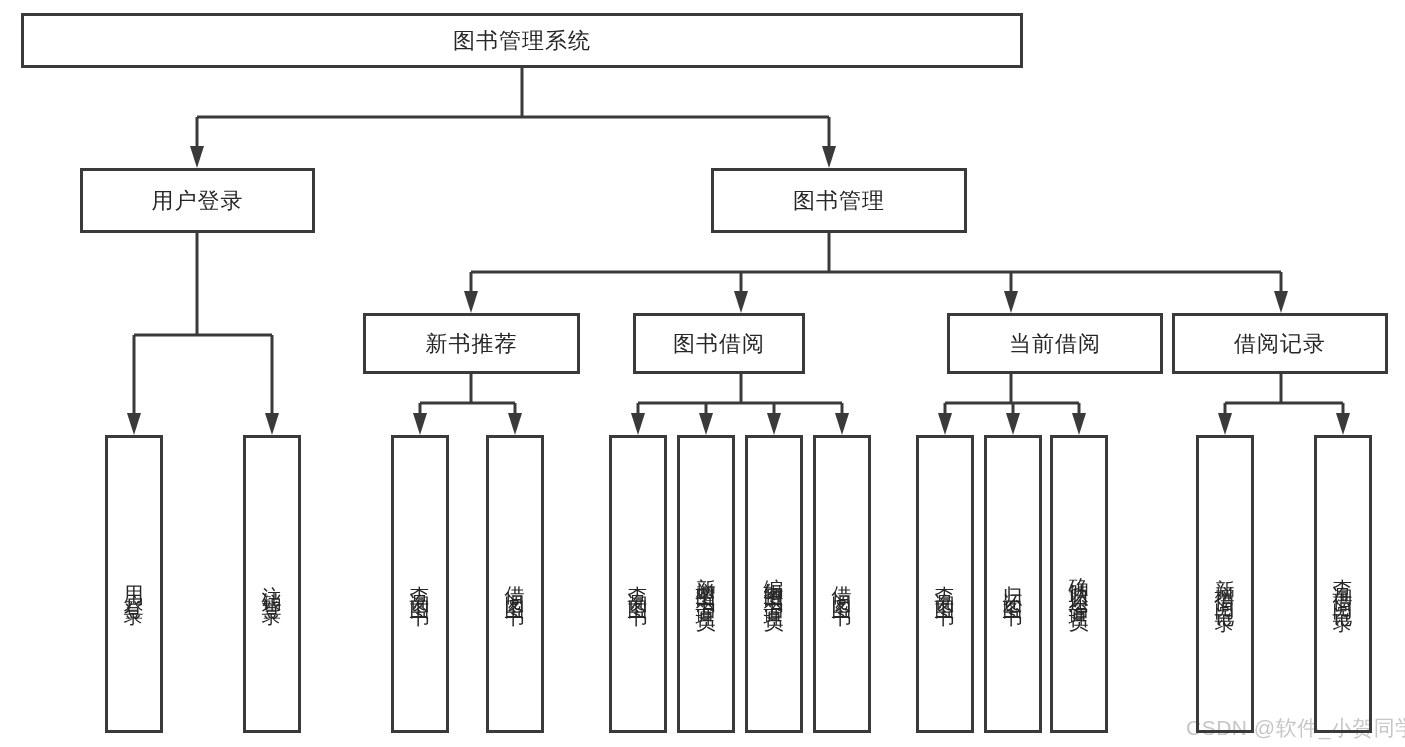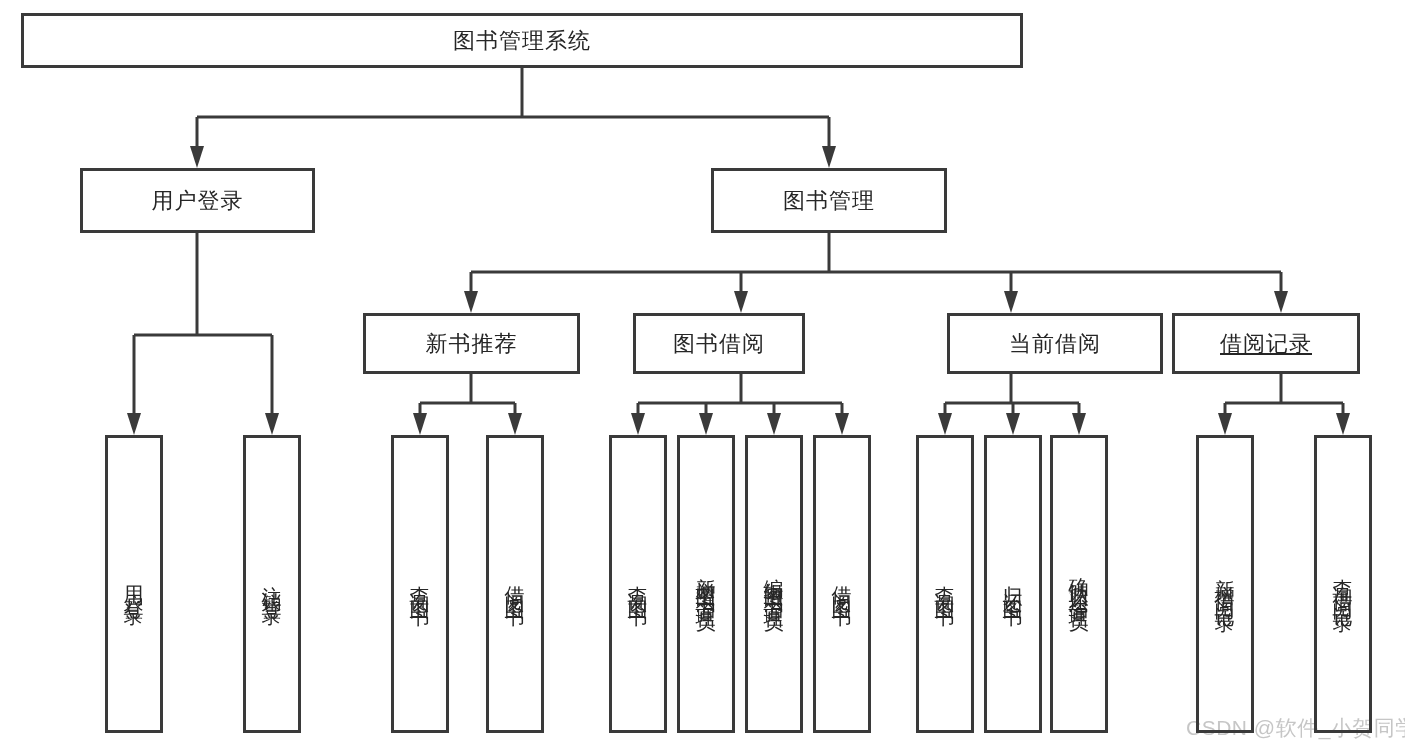--- a/index.html
+++ b/index.html
@@ -116,34 +116,34 @@
     <polygon points="1336,413 1350,413 1343,435"></polygon>
   </svg>
 
   <div class="node h" style="left:21px;top:13px;width:1002px;height:55px;">
     <span>图书管理系统</span>
   </div>
 
   <div class="node h" style="left:80px;top:168px;width:235px;height:65px;">
     <span>用户登录</span>
   </div>
-  <div class="node h" style="left:711px;top:168px;width:236px;height:65px;">
+  <div class="node h" style="left:711px;top:168px;width:256px;height:65px;">
     <span>图书管理</span>
   </div>
 
   <div class="node h" style="left:363px;top:313px;width:217px;height:61px;">
     <span>新书推荐</span>
   </div>
   <div class="node h" style="left:633px;top:313px;width:172px;height:61px;">
     <span>图书借阅</span>
   </div>
   <div class="node h" style="left:903px;top:313px;width:216px;height:61px;margin-left:44px;">
     <span>当前借阅</span>
   </div>
-  <div class="node h" style="left:1172px;top:313px;width:188px;height:61px;text-decoration:underline;">
+  <div class="node h" style="left:1172px;top:313px;width:216px;height:61px;">
     <span>借阅记录</span>
   </div>
 
   <div class="node v" style="left:105px;top:435px;width:58px;height:298px;">
     <span class="vtext">用户登录</span>
   </div>
   <div class="node v" style="left:243px;top:435px;width:58px;height:298px;">
     <span class="vtext">注销登录</span>
   </div>
 

